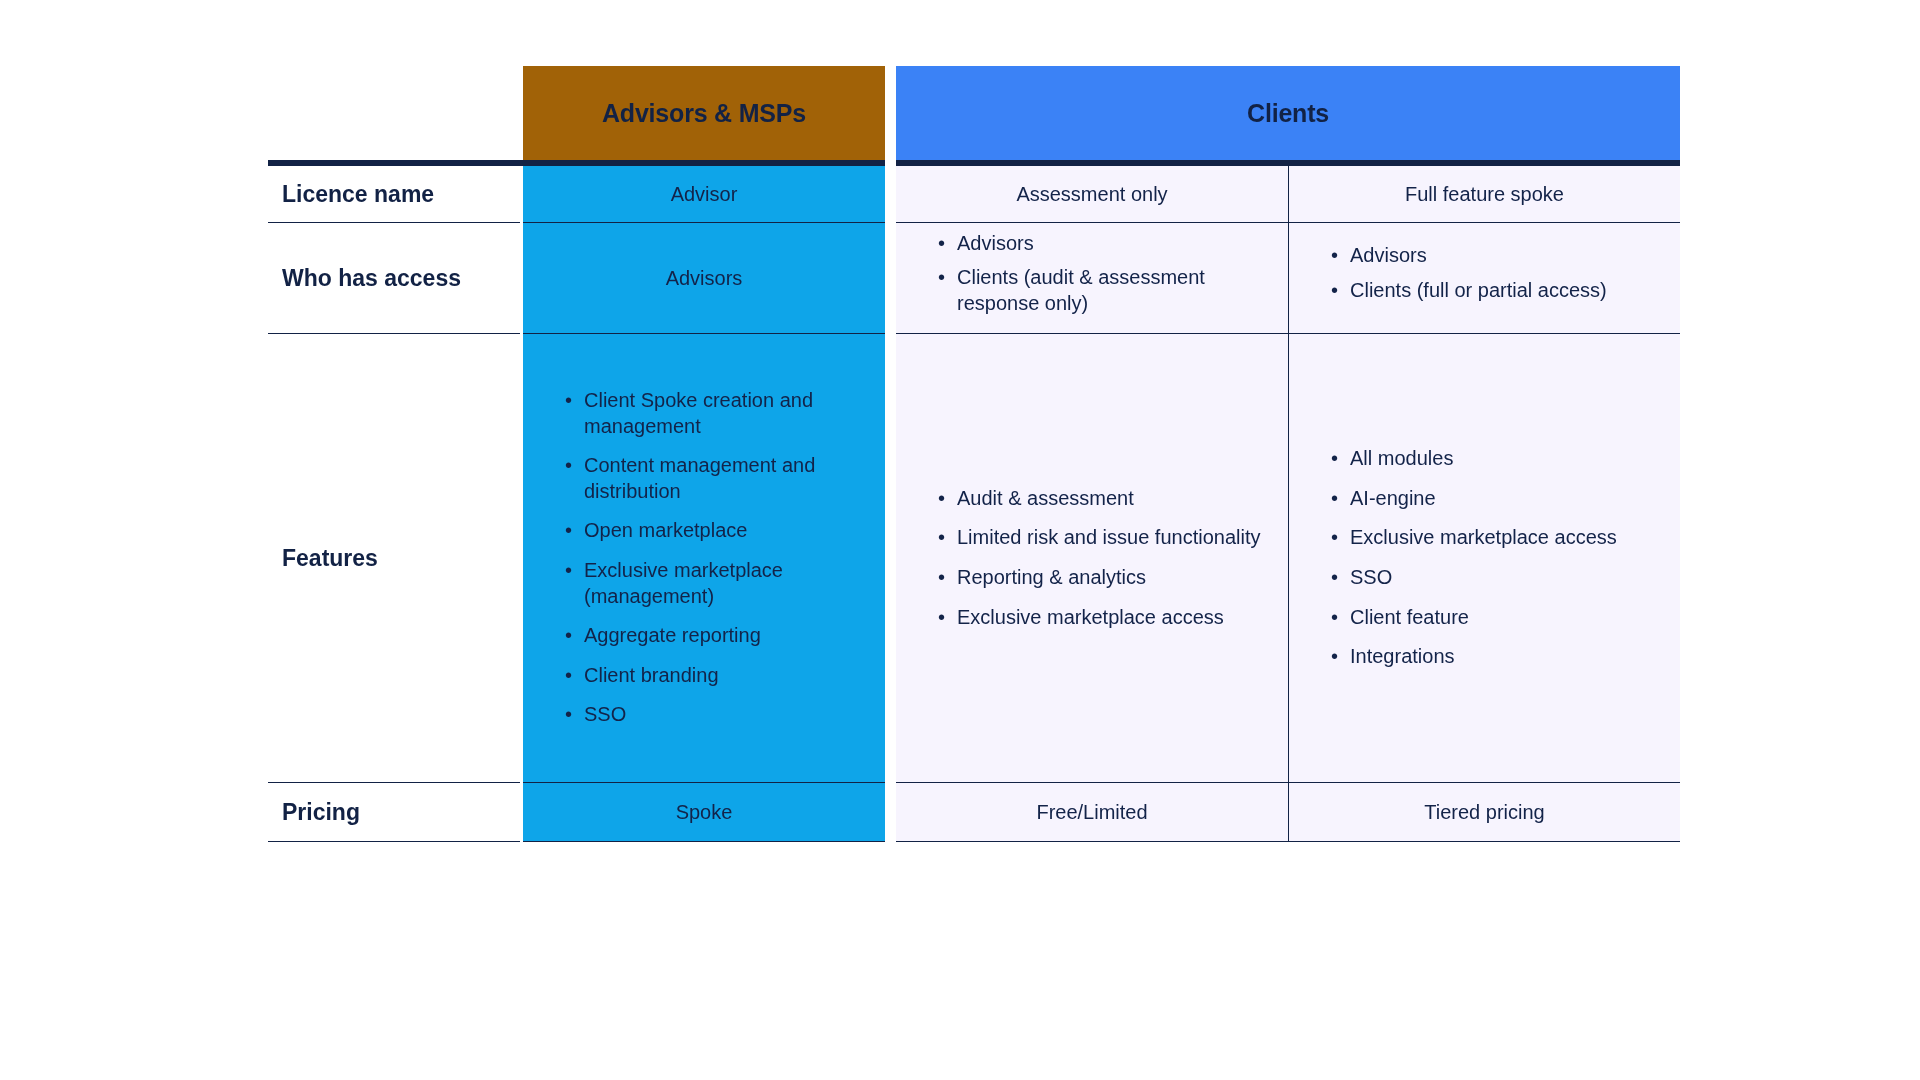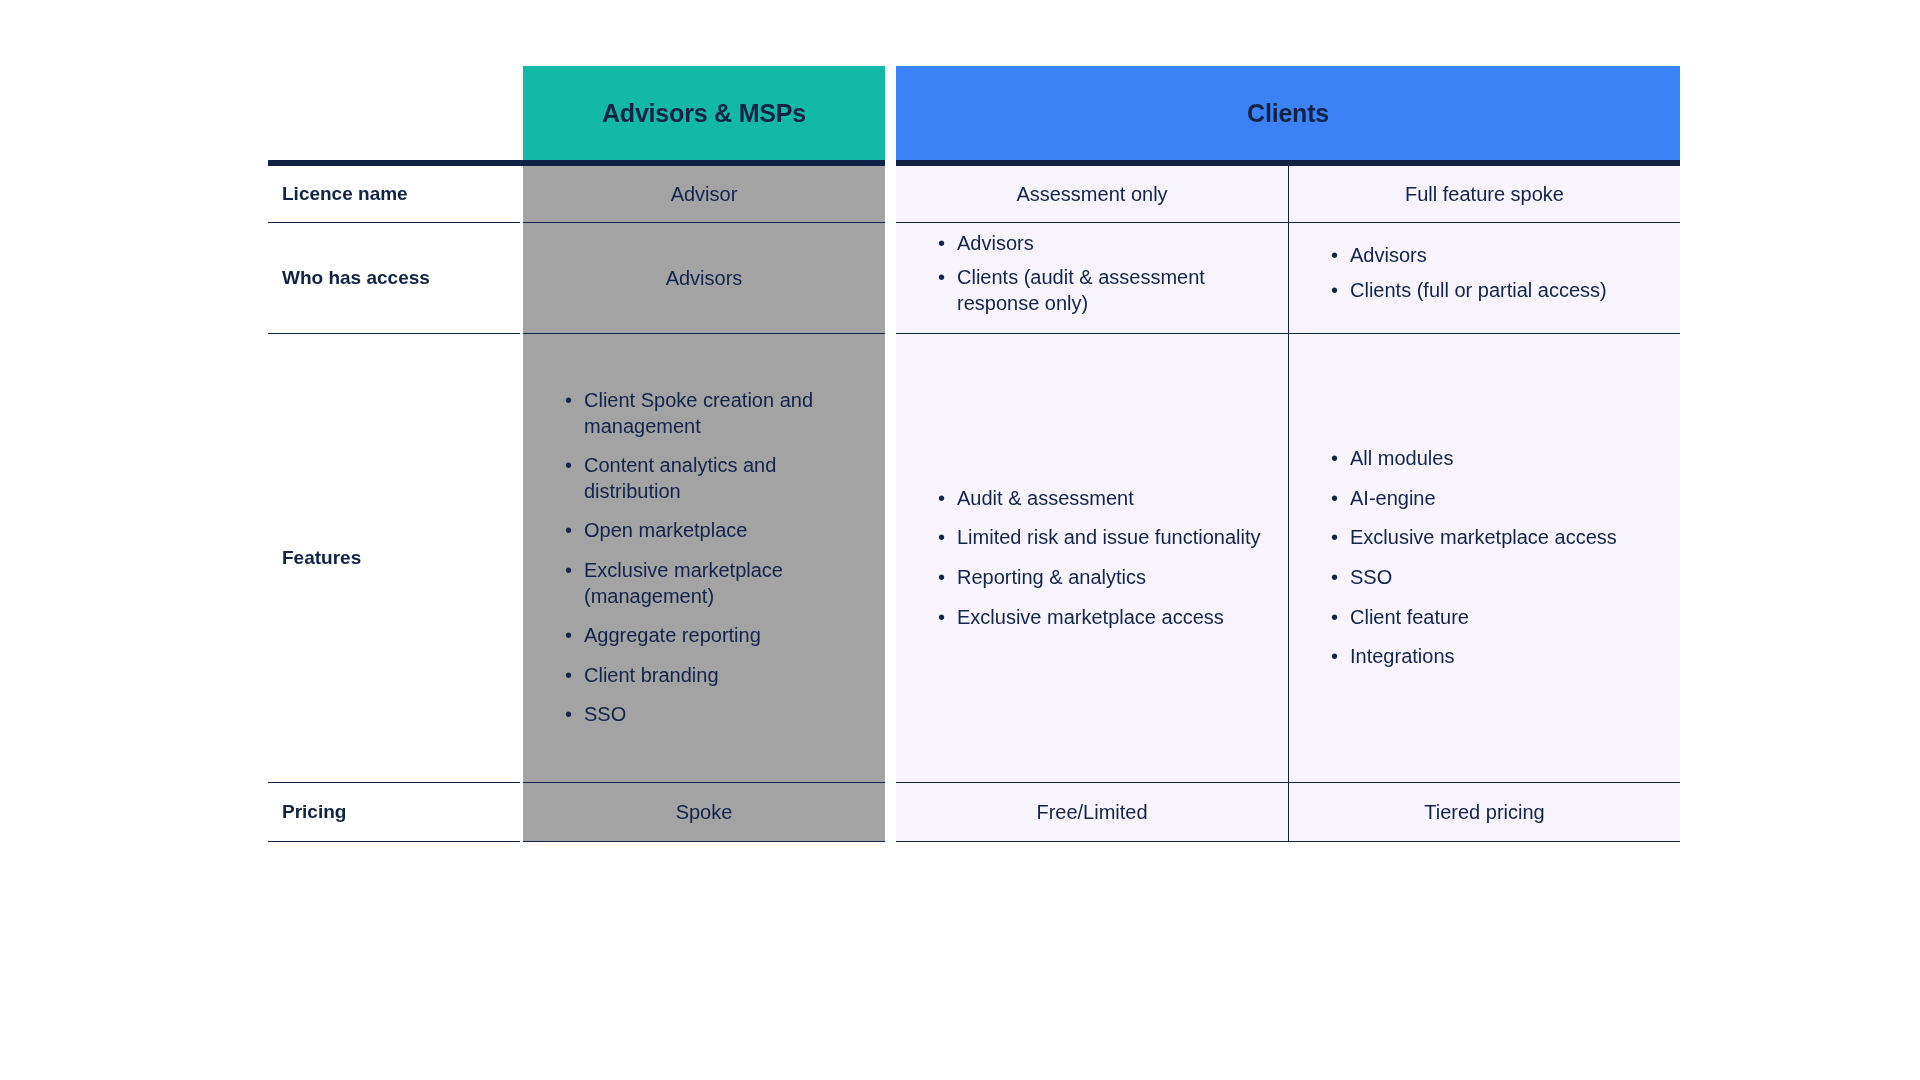--- a/index.html
+++ b/index.html
@@ -45,42 +45,42 @@
     height: 94px;
     vertical-align: middle;
     text-align: center;
     font-size: 25px;
     font-weight: bold;
     letter-spacing: -0.2px;
     color: #122245;
     padding: 0;
   }
   .hdr-empty { background: #ffffff; }
-  .hdr-adv   { background: #14b8a6; }
+  .hdr-adv   { background: #a16207; }
   .hdr-cli   { background: #3b82f6; }
   .gap-cell  { background: #ffffff; padding: 0; }
 
   
   .rule-row td { padding: 0; height: 6px; }
   .rule-fill  { background: #122245; }
   .rule-blank { background: #ffffff; }
 
   
   td.lbl {
     background: #ffffff;
     padding: 0 0 0 14px;
-    font-size: 19px;
+    font-size: 23px;
     font-weight: bold;
     color: #122245;
     vertical-align: middle;
     text-align: left;
     border-bottom: 1.5px solid #122245;
   }
   td.adv {
-    background: #a3a3a3;
+    background: #0ea5e9;
     vertical-align: middle;
     text-align: center;
     font-size: 20px;
     padding: 0;
     border-bottom: 1.5px solid #122245;
   }
   td.cli {
     background: #f7f4fe;
     vertical-align: middle;
     text-align: center;
@@ -207,21 +207,21 @@
           </ul>
         </td>
       </tr>
 
       <tr class="r-features">
         <td class="lbl">Features</td>
         <td class="gap-body"></td>
         <td class="adv">
           <ul class="blist feat pad-adv">
             <li><span class="bul">•</span><span>Client Spoke creation and management</span></li>
-            <li><span class="bul">•</span><span>Content analytics and distribution</span></li>
+            <li><span class="bul">•</span><span>Content management and distribution</span></li>
             <li><span class="bul">•</span><span>Open marketplace</span></li>
             <li><span class="bul">•</span><span>Exclusive marketplace (management)</span></li>
             <li><span class="bul">•</span><span>Aggregate reporting</span></li>
             <li><span class="bul">•</span><span>Client branding</span></li>
             <li><span class="bul">•</span><span>SSO</span></li>
           </ul>
         </td>
         <td class="gap-body"></td>
         <td class="cli">
           <ul class="blist feat pad-mid">

